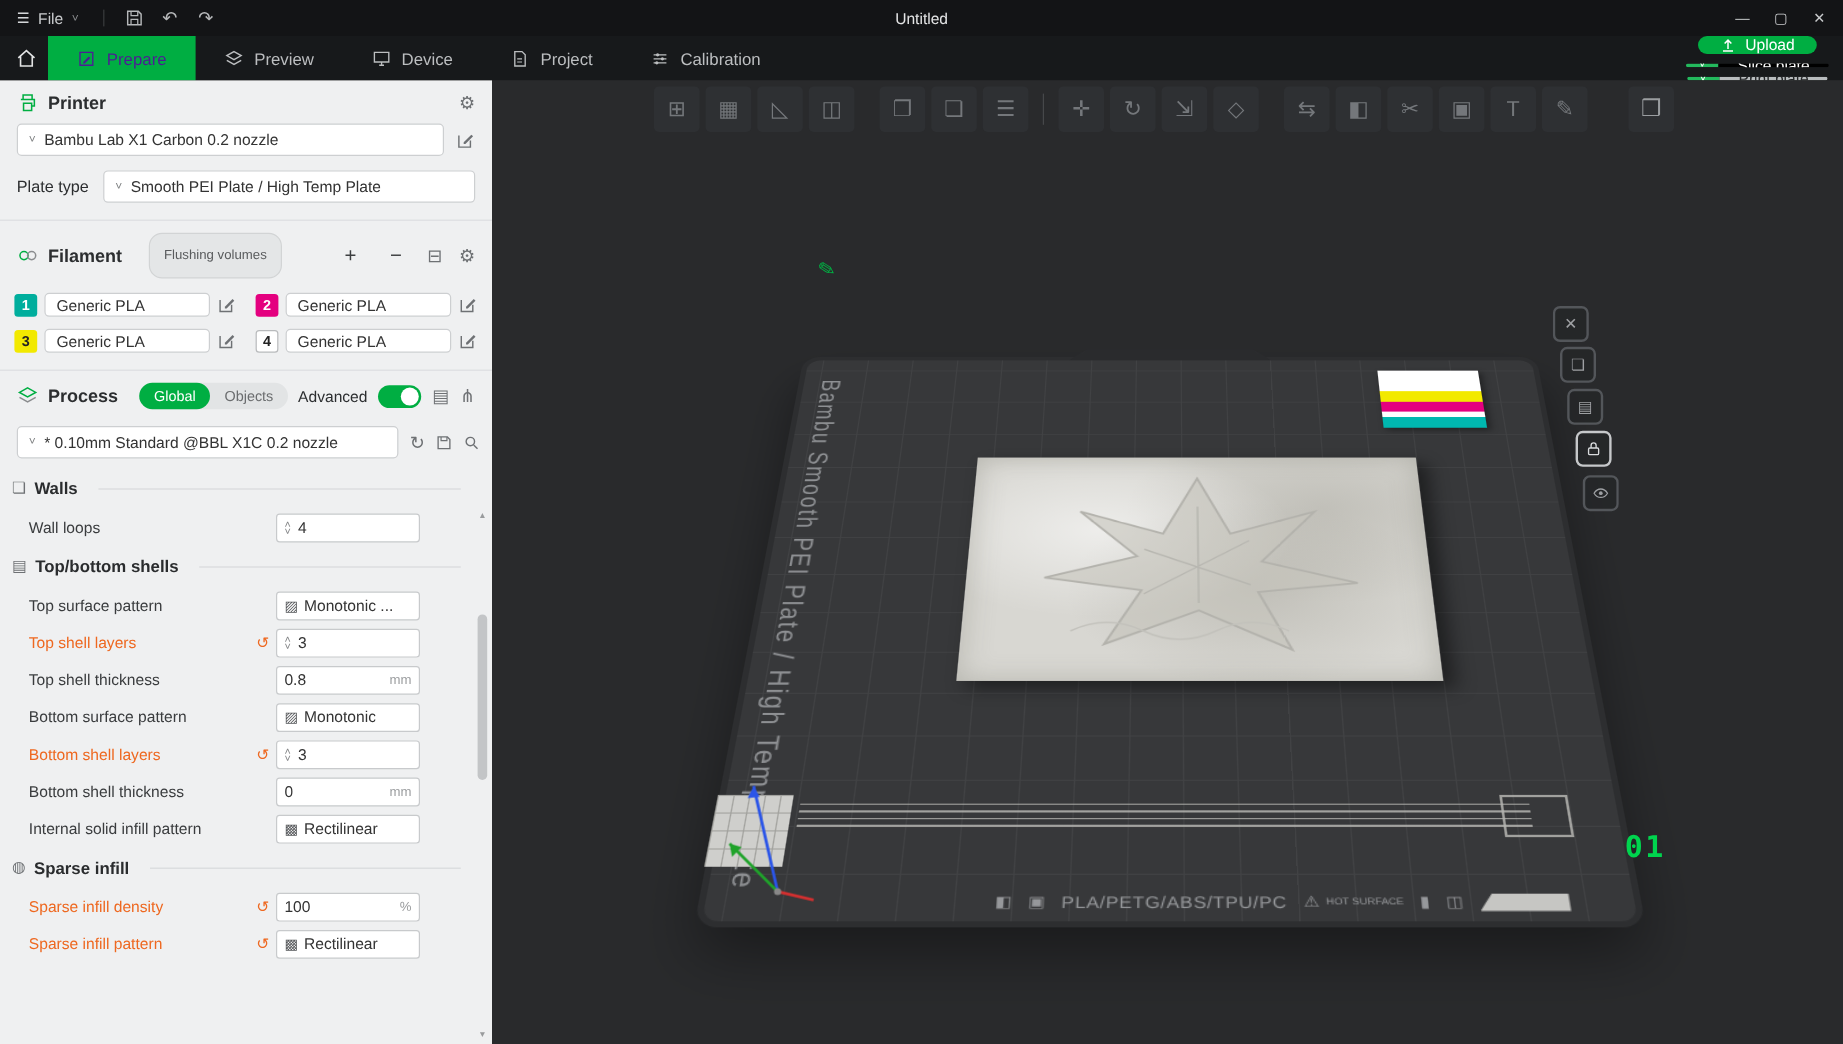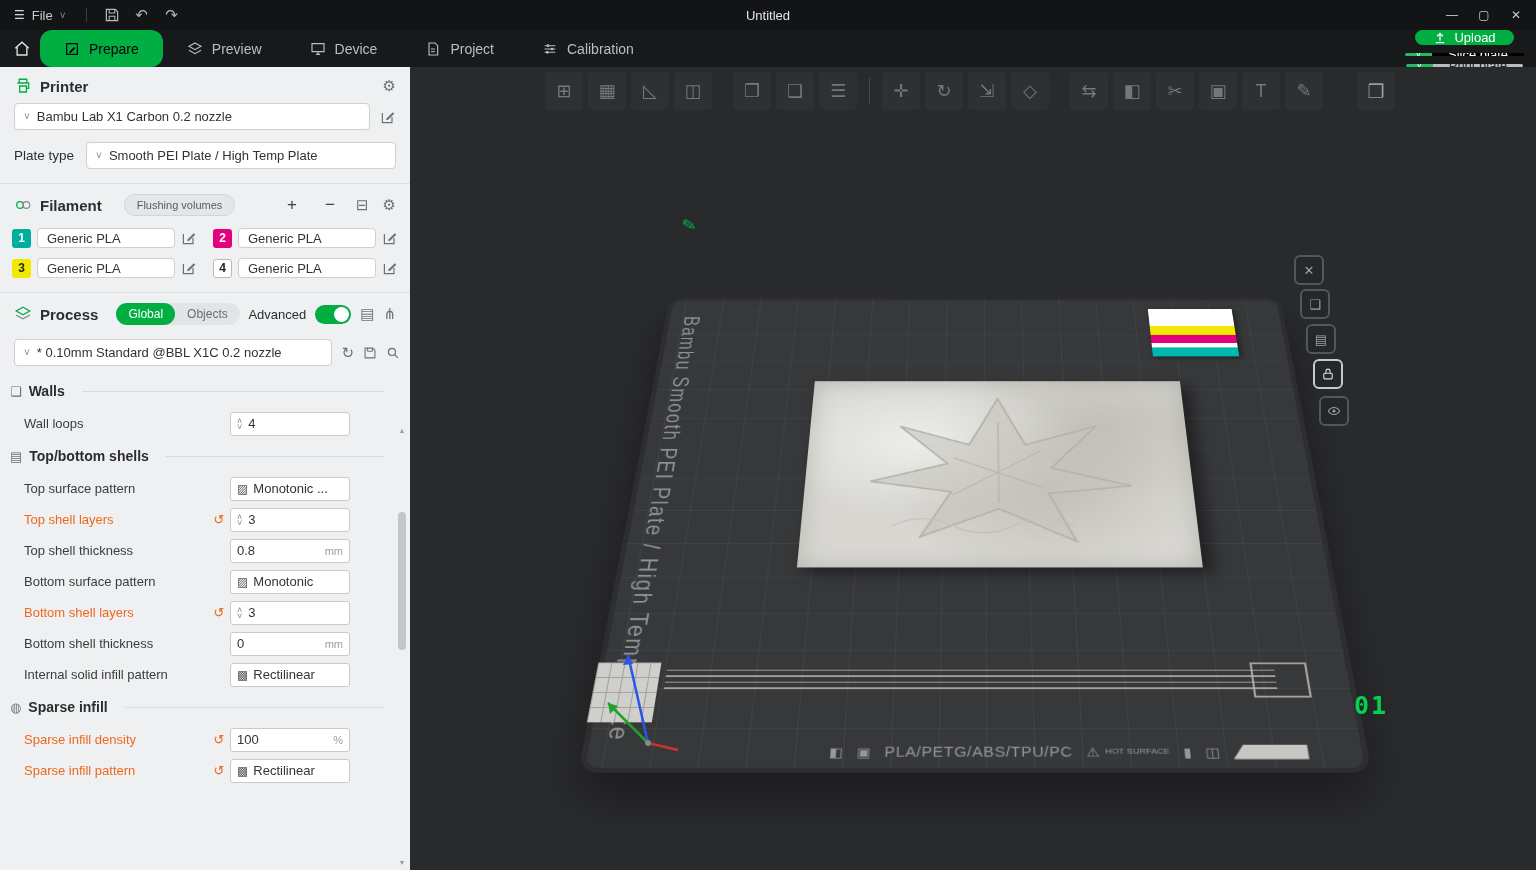--- a/index.html
+++ b/index.html
@@ -24,21 +24,21 @@
   .tb-sep { width:1px; height:14px; background:#3a3c3e; margin:0 10px; }
   .tb-icon { width:30px; height:30px; display:flex; align-items:center; justify-content:center; color:#b6b8ba; font-size:15px; }
   .tb-title { position:absolute; left:50%; transform:translateX(-50%); color:#e4e5e6; }
   .tb-right { margin-left:auto; display:flex; }
   .win-btn { width:32px; height:30px; display:flex; align-items:center; justify-content:center; font-size:12px; color:#c9cbcd; }
 
   
   .navbar { height:37px; background:#17191b; display:flex; align-items:stretch; padding-left:4px; flex:none; }
   .home-btn { width:36px; display:flex; align-items:center; justify-content:center; color:#e2e3e4; }
   .nav-tab { display:flex; align-items:center; gap:9px; padding:0 24px; font-size:14px; color:#bcbec0; }
-  .nav-tab.active { background:#00ae42; color:#000000;border-radius:12px; }
+  .nav-tab.active { background:#00ae42; color:#4c1d95; }
   .nav-actions { margin-left:auto; display:flex; align-items:center; gap:8px; padding-right:12px;flex-direction:column; }
   .pill-btn { height:27px; border-radius:14px; background:#00ae42; color:#fff; display:flex; align-items:center; gap:7px; padding:0 18px; font-size:13px; }
   .split { display:flex; height:27px; border-radius:14px; overflow:hidden; font-size:13px; }
   .split .sc { width:27px; display:flex; align-items:center; justify-content:center; background:#23b95d; color:#fff; font-size:10px; }
   .split .sm { display:flex; align-items:center; padding:0 16px; background:#000000; color:#fff; }
   .split.print .sm { background:#b8bcbe; color:#232527; }
 
   
   .content { display:flex; height:803px; flex:none; }
 
@@ -51,21 +51,21 @@
   .select { height:27px; background:#fff; border:1px solid #cdcfd1; border-radius:4px; display:flex; align-items:center; gap:7px; padding:0 9px; font-size:13px; color:#333; min-width:0; }
   .scaret { font-size:10px; color:#7e8082; flex:none; }
   .sval { white-space:nowrap; overflow:hidden; text-overflow:ellipsis; }
   .printer-row { display:flex; align-items:center; gap:10px; padding:2px 14px 0; }
   .printer-row .select { flex:1; }
   .edit-btn { color:#6e7174; flex:none; }
   .plate-row { display:flex; align-items:center; gap:12px; padding:12px 14px 0; }
   .plate-row .lbl { font-size:13.5px; color:#2c2e30; flex:none; }
   .plate-row .select { flex:1; }
   .divider { height:1px; background:#dcdee0; margin:14px 0 0; flex:none; }
-  .flush { height:22px; border-radius:11px; background:#e4e6e7; border:1px solid #d2d4d5; color:#595b5d; font-size:11px; padding:0 12px; display:flex; align-items:center; margin-left:14px; }
+  .flush { height:38px; border-radius:11px; background:#e4e6e7; border:1px solid #d2d4d5; color:#595b5d; font-size:11px; padding:0 12px; display:flex; align-items:center; margin-left:14px; }
   .pm { font-size:17px; color:#3c3e40; width:24px; text-align:center; }
   .fil-grid { display:grid; grid-template-columns:1fr 1fr; gap:10px 16px; padding:6px 12px 0; }
   .fil-cell { display:flex; align-items:center; gap:6px; }
   .chip { width:19px; height:19px; border-radius:3px; display:flex; align-items:center; justify-content:center; font-size:12px; font-weight:700; flex:none; }
   .chip.white { border:1px solid #b8babc; }
   .fil-cell .select { flex:1; height:20px; }
   .scopes { display:flex; height:22px; border-radius:11px; background:#e2e4e5; margin-left:10px; font-size:12px; align-items:center; }
   .scope { padding:0 12px; height:22px; display:flex; align-items:center; border-radius:11px; color:#6a6c6e; }
   .scope.active { background:#00ae42; color:#fff; }
   .adv { margin-left:auto; display:flex; align-items:center; gap:9px; }

